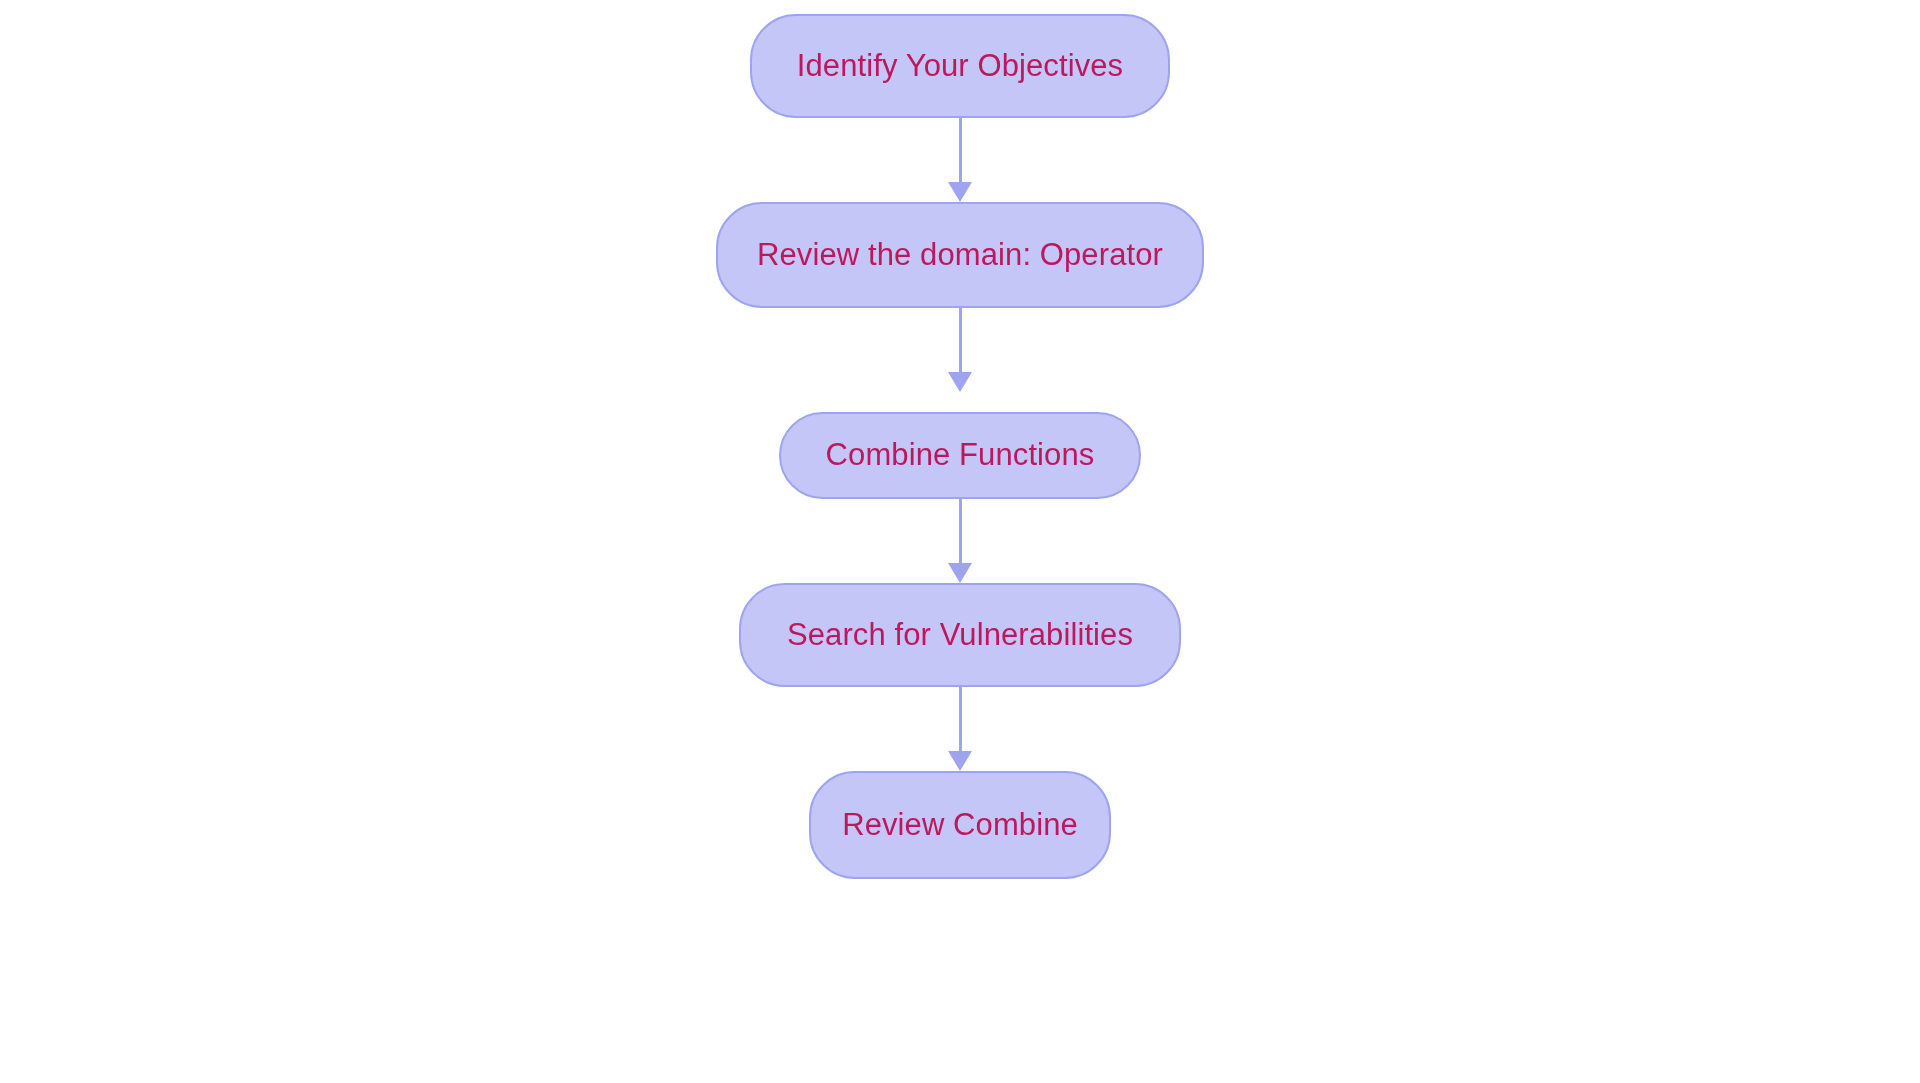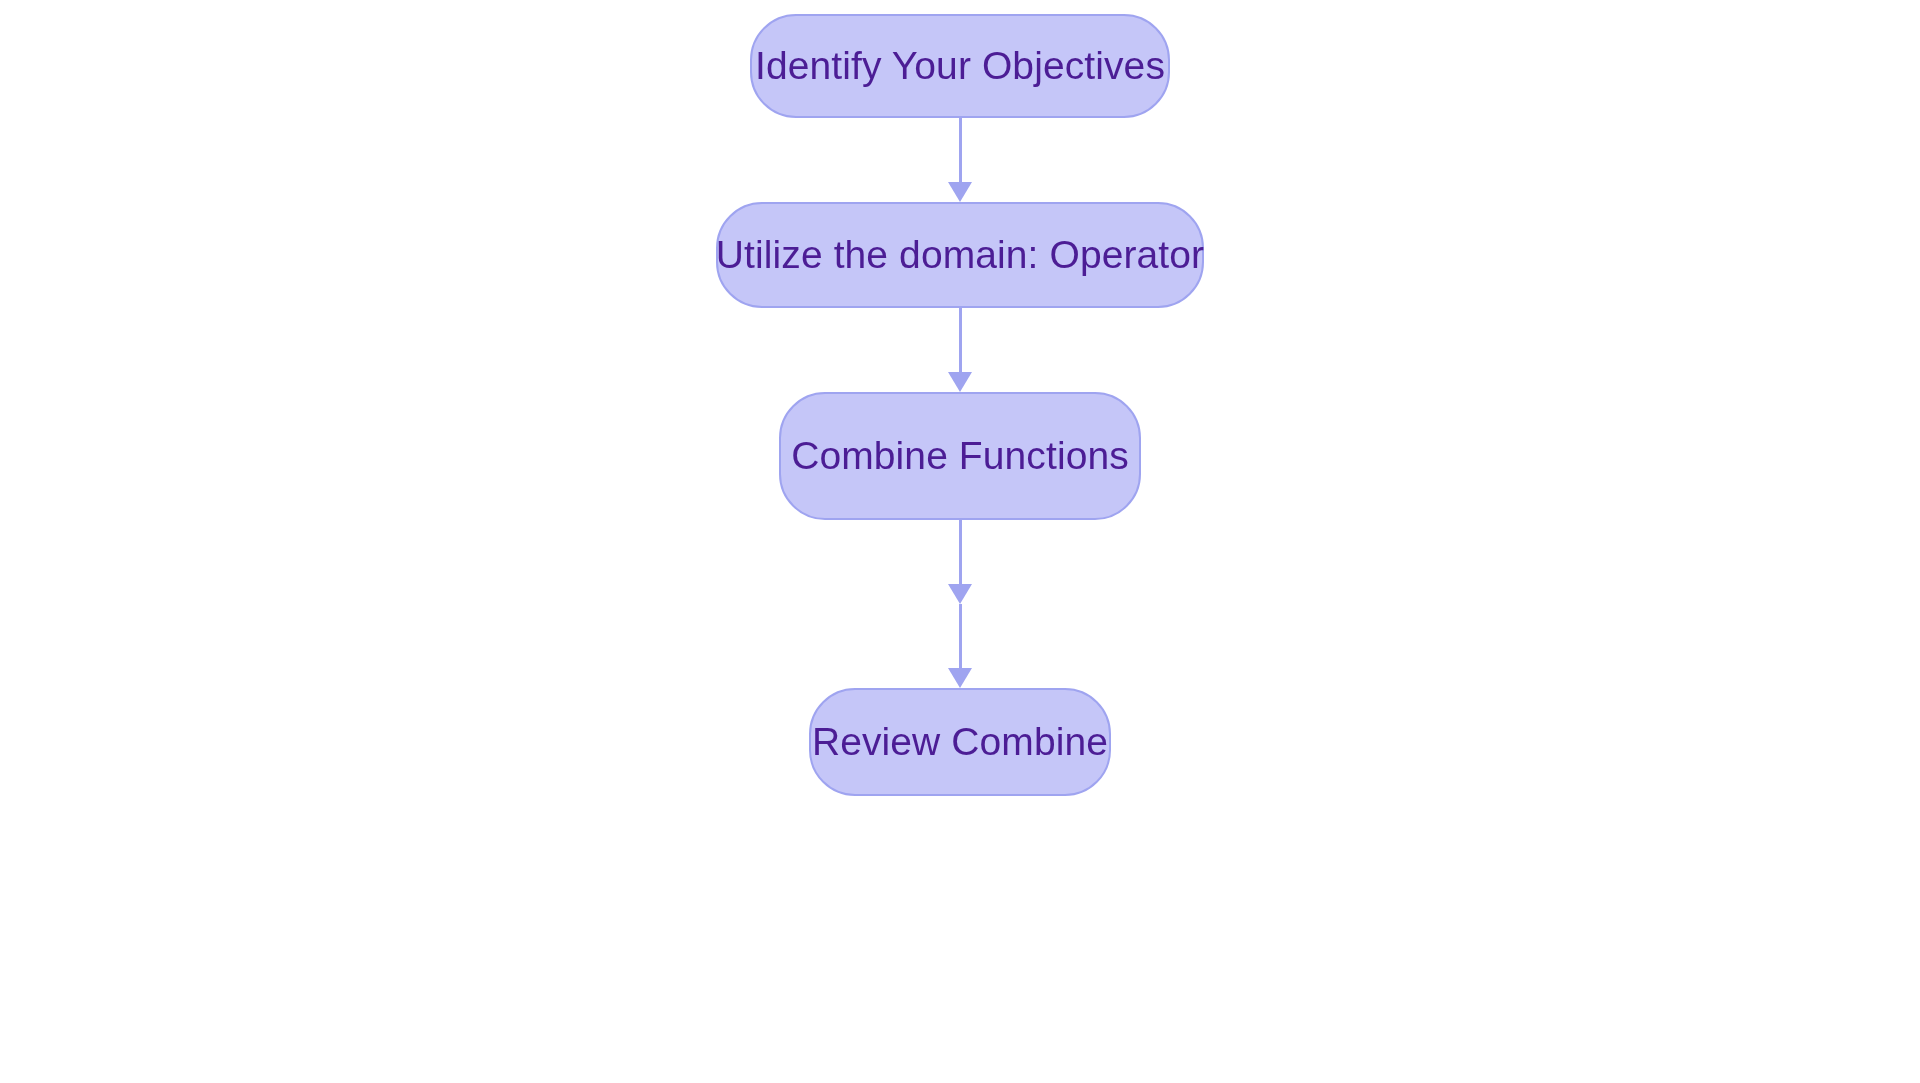--- a/index.html
+++ b/index.html
@@ -40,32 +40,32 @@
     display: flex;
     align-items: center;
     justify-content: center;
     background: #C5C6F8;
     border: 2px solid #9FA4F0;
     border-radius: 46px;
     color: #3333CC;
     flex: 0 0 auto;
   }
   .node-label {
-    font-size: 39px;
+    font-size: 31px;
     font-weight: 400;
     letter-spacing: 0.1px;
     line-height: 1.1;
-    color: #4c1d95;
+    color: #be185d;
     white-space: nowrap;
     text-align: center;
   }
 
   .node.n0 { width: 420px; height: 104px; }
   .node.n1 { width: 488px; height: 106px; }
-  .node.n2 { width: 362px; height: 128px; }
+  .node.n2 { width: 362px; height: 87px; margin-top: 20px; }
   .node.n3 { width: 442px; height: 104px; }
   .node.n4 { width: 302px; height: 108px; }
 
   
   .connector {
     position: relative;
     width: 26px;
     flex: 0 0 auto;
     display: flex;
     flex-direction: column;
@@ -105,37 +105,40 @@
     <div class="node n0">
       <span class="node-label">Identify Your Objectives</span>
     </div>
 
     <div class="connector c0">
       <div class="line"></div>
       <div class="arrowhead"></div>
     </div>
 
     <div class="node n1">
-      <span class="node-label">Utilize the domain: Operator</span>
+      <span class="node-label">Review the domain: Operator</span>
     </div>
 
     <div class="connector c1">
       <div class="line"></div>
       <div class="arrowhead"></div>
     </div>
 
     <div class="node n2">
       <span class="node-label">Combine Functions</span>
     </div>
 
     <div class="connector c2">
       <div class="line"></div>
       <div class="arrowhead"></div>
     </div>
 
+    <div class="node n3">
+      <span class="node-label">Search for Vulnerabilities</span>
+    </div>
 
     <div class="connector c3">
       <div class="line"></div>
       <div class="arrowhead"></div>
     </div>
 
     <div class="node n4">
       <span class="node-label">Review Combine</span>
     </div>
 

